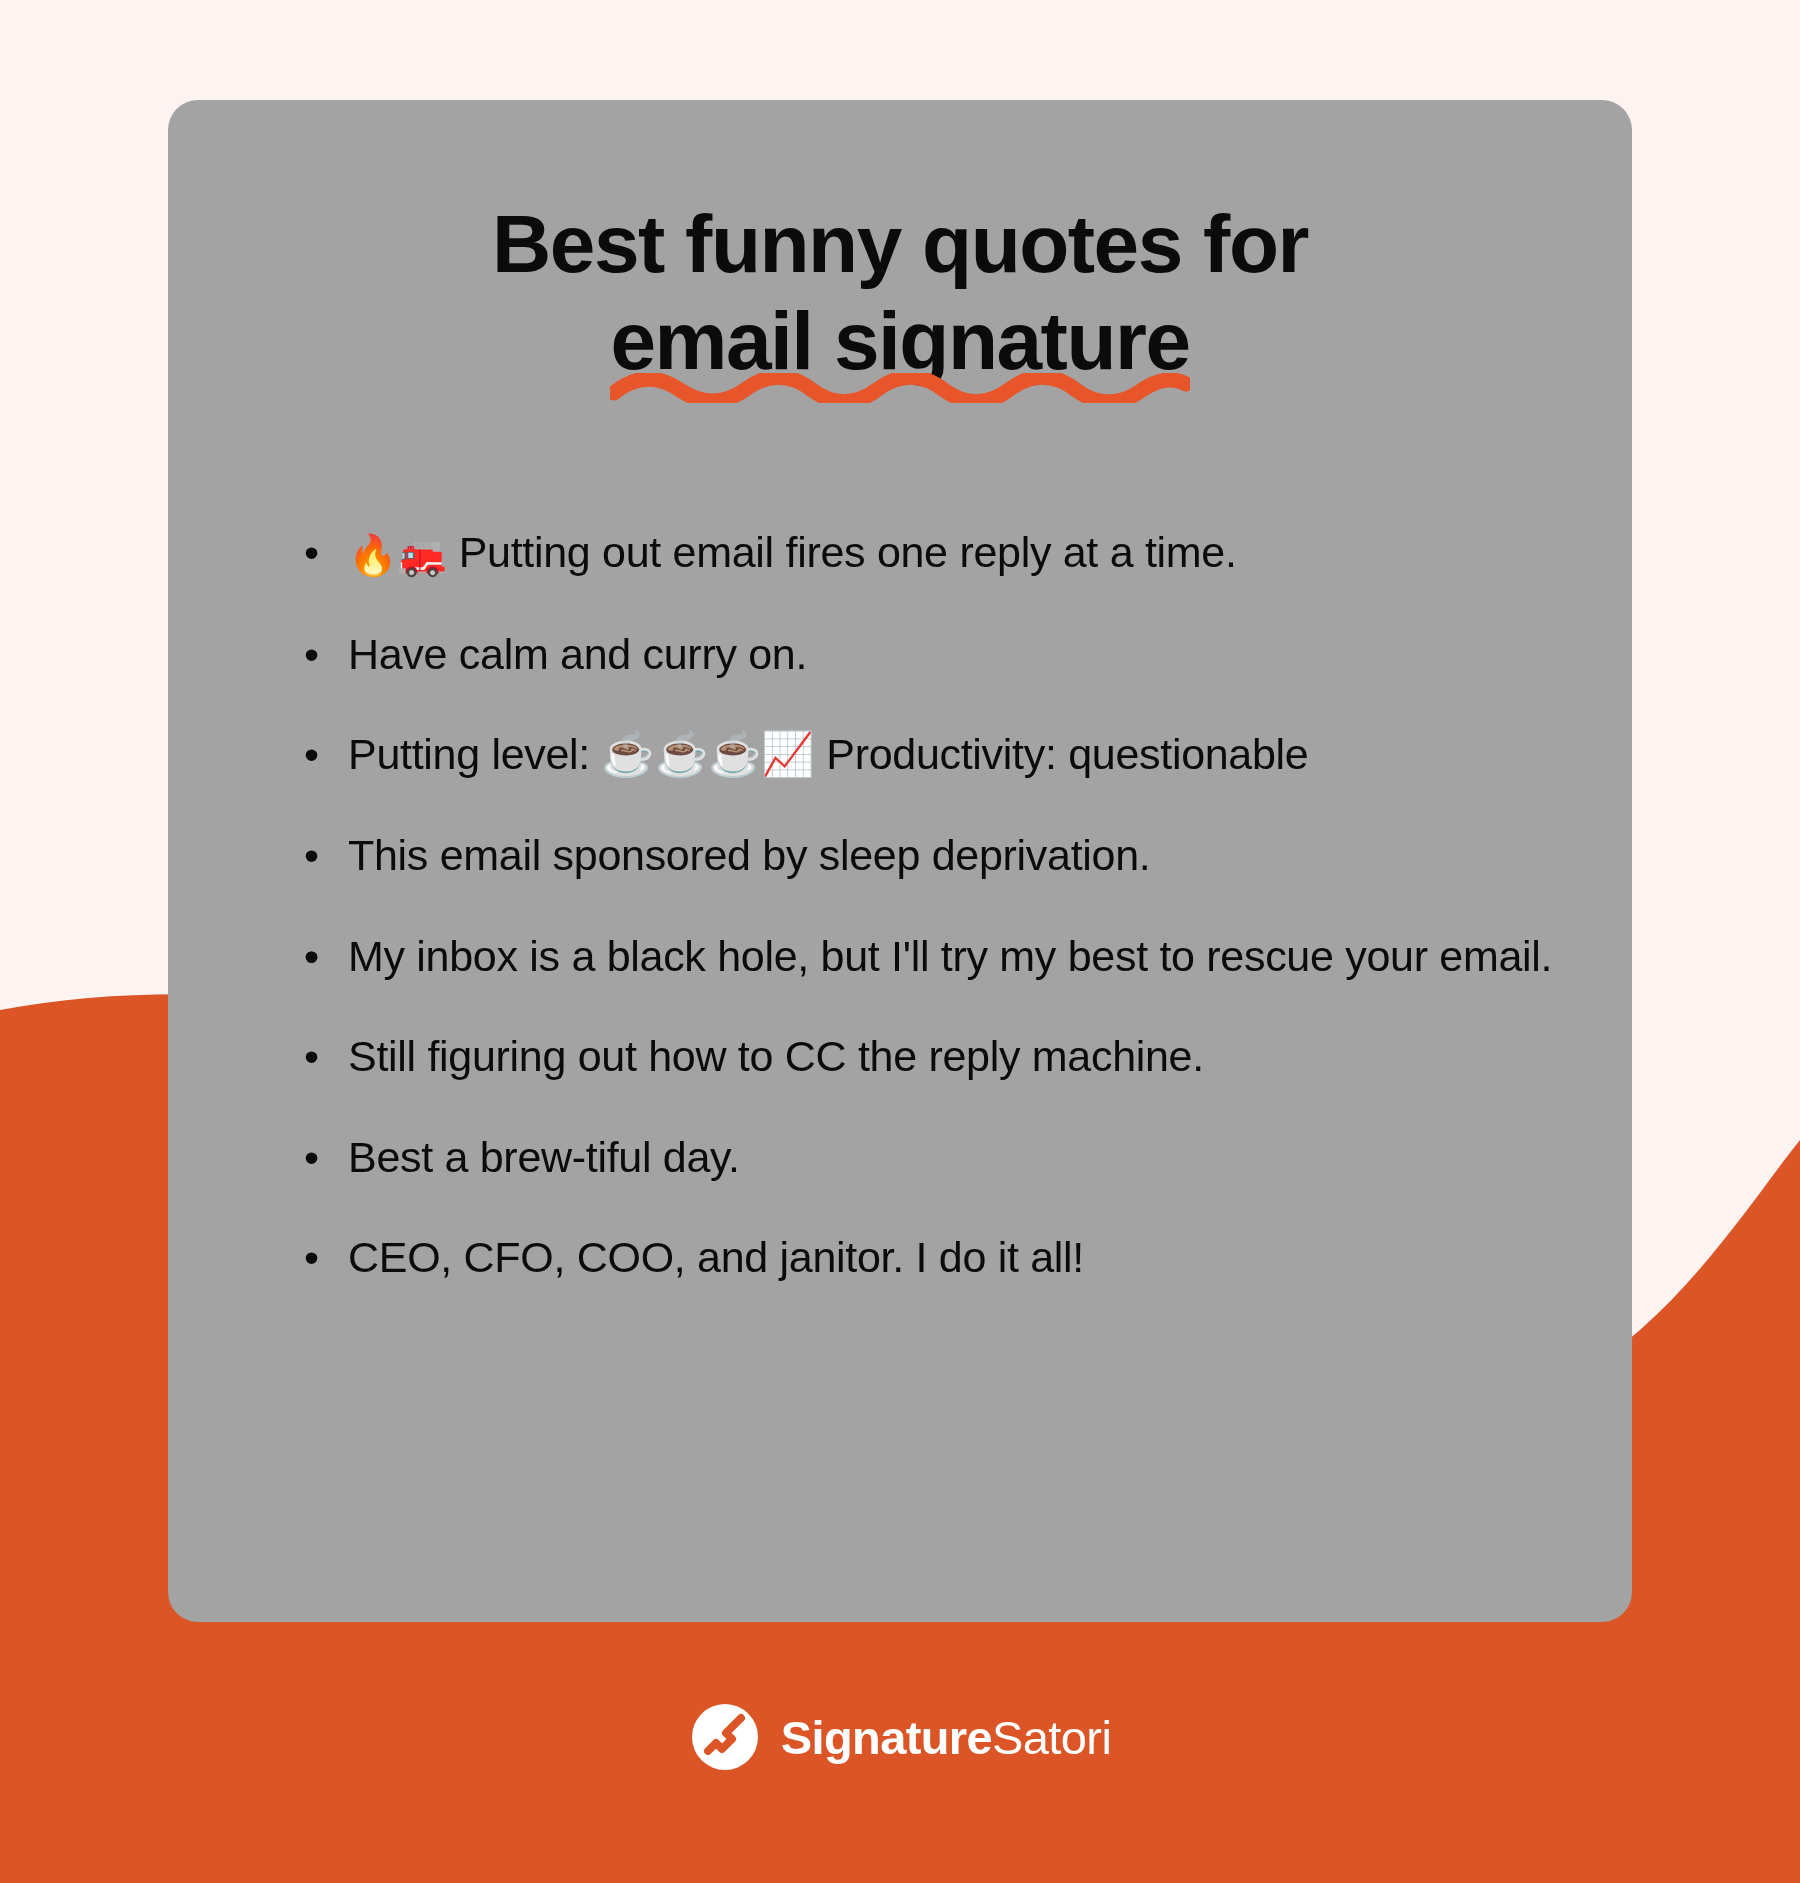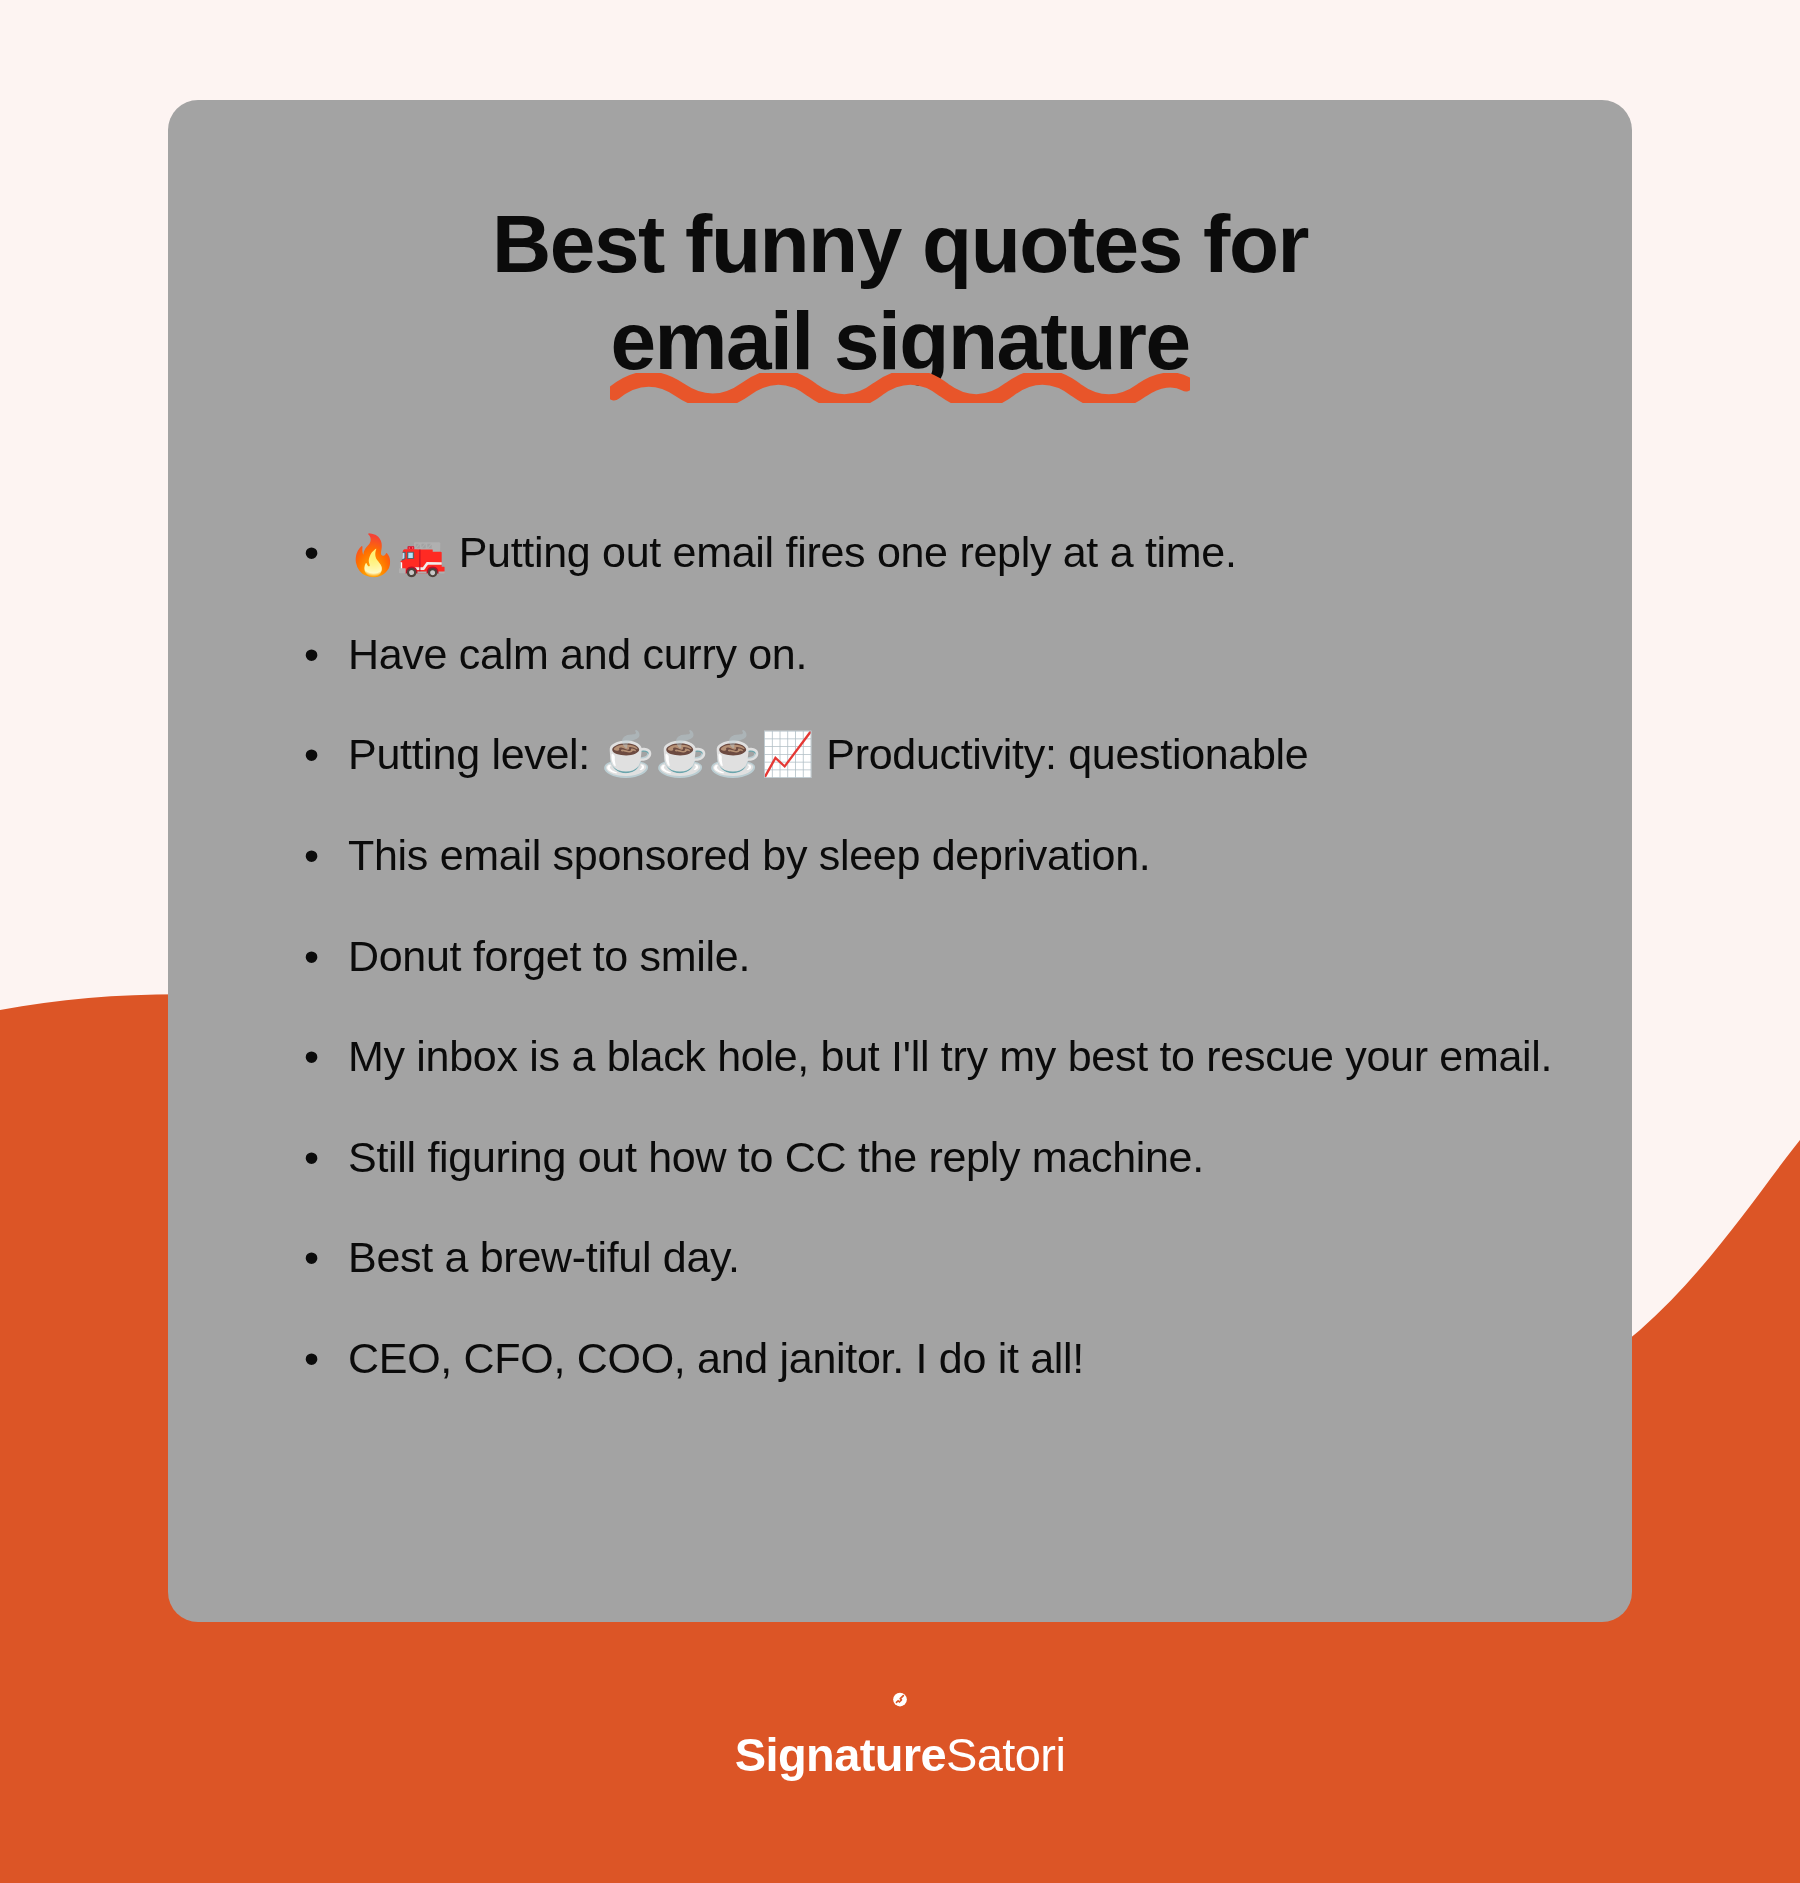--- a/index.html
+++ b/index.html
@@ -110,21 +110,20 @@
     position: absolute;
     left: 0;
     right: 0;
     top: 1692px;
     height: 90px;
     display: flex;
     align-items: center;
     justify-content: center;
     gap: 20px;
     z-index: 3;
-    flex-direction: column;
   }
   #logo-mark { width: 72px; height: 72px; display: block; }
   #logo-wordmark {
     font-size: 47px;
     letter-spacing: -0.6px;
     color: #FFFFFF;
     white-space: nowrap;
   }
   #logo-word-1 { font-weight: 700; }
   #logo-word-2 { font-weight: 400; }
@@ -171,21 +170,20 @@
     <li>
       <span class="bullet">•</span>
       <span>Putting level: ☕☕☕📈  Productivity: questionable</span>
     </li>
     <li>
       <span class="bullet">•</span>
       <span>This email sponsored by sleep deprivation.</span>
     </li>
     <li>
       <span class="bullet">•</span>
-      <span>Donut forget to smile.</span>
     </li>
     <li>
       <span class="bullet">•</span>
       <span>My inbox is a black hole, but I'll try my best to rescue your email.</span>
     </li>
     <li>
       <span class="bullet">•</span>
       <span>Still figuring out how to CC the reply machine.</span>
     </li>
     <li>

